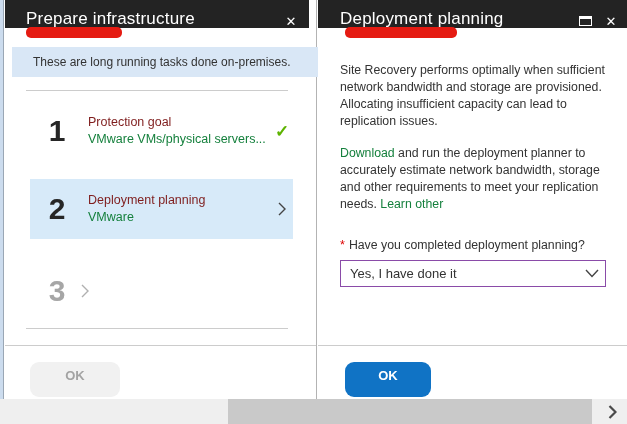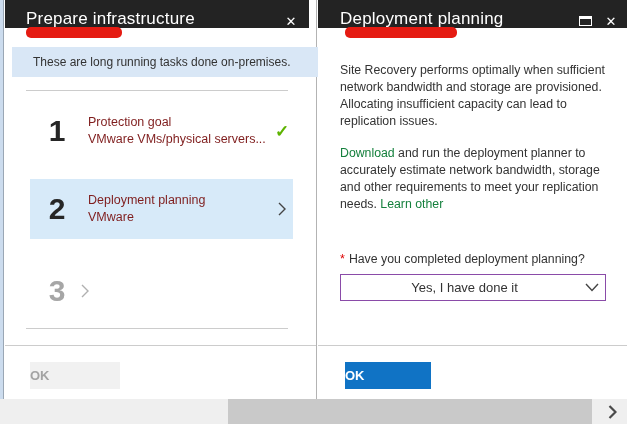--- a/index.html
+++ b/index.html
@@ -32,43 +32,43 @@
             padding-left:21px; white-space:nowrap; overflow:hidden; }
 
   .divider { position:absolute; height:1px; background:#cccccc; }
 
   .step { position:absolute; left:25px; width:263px; display:flex; align-items:center;
           cursor:pointer; }
   .step-num { width:34px; text-align:center; font-size:30px; font-weight:600;
               color:#262626; flex:0 0 34px; margin-left:10px; }
   .step-text { flex:1; margin-left:14px; }
   .step-title { font-size:12.5px; color:#7f1d1d; line-height:17px; white-space:nowrap; }
-  .step-sub   { font-size:12.5px; color:#7f1d1d; line-height:17px; white-space:nowrap; }
+  .step-sub   { font-size:12.5px; color:#15803d; line-height:17px; white-space:nowrap; }
   .step.selected { background:#d7eaf9; }
   .step.disabled .step-num, .step.disabled .step-title, .step.disabled .step-sub { color:#a6a6a6; }
   .step-icon { flex:0 0 22px; display:flex; justify-content:center; }
   .check-glyph { color:#5db300; font-size:17px; font-weight:700; }
 
   .footer { position:absolute; left:0; bottom:0; width:100%; height:54px;
             border-top:1px solid #cccccc; background:#ffffff; }
-  .ok-btn { position:absolute; left:25px; top:16px; width:90px; height:27px;
-            font-size:13px; font-weight:600; text-align:left; line-height:27px;
-            cursor:pointer; }
+  .ok-btn { position:absolute; left:25px; top:16px; width:90px; height:35px;
+            font-size:13px; font-weight:600; text-align:center; line-height:27px;
+            cursor:pointer;border-radius:9px; }
   .ok-disabled { background:#f1f1f1; color:#a3a3a3; }
   .ok-primary  { left:27px; width:86px; background:#1073c5; color:#ffffff; }
 
   .content { position:absolute; top:44px; left:0; width:100%; padding:18px 20px 0 22px; }
   .para { font-size:12.3px; color:#333333; line-height:17px; margin-bottom:15px; }
   .link { color:#15803d; text-decoration:none; cursor:pointer; }
-  .question-row { margin-top:39px; font-size:12.3px; color:#333333; }
+  .question-row { margin-top:25px; font-size:12.3px; color:#333333; }
   .req-star { color:#dd0000; margin-right:4px; font-size:12.5px; }
 
   .dropdown { margin-top:8px; width:266px; height:27px; border:1px solid #8a4ba8;
               background:#ffffff; display:flex; align-items:center; cursor:pointer; }
-  .dropdown-value { flex:1; padding-left:9px; font-size:13px; color:#333333; white-space:nowrap;text-align:center; }
+  .dropdown-value { flex:1; padding-left:9px; font-size:13px; color:#333333; white-space:nowrap; }
   .dropdown-caret { flex:0 0 26px; display:flex; justify-content:center; }
 
   
   .hscrollbar { position:absolute; left:0; top:399px; width:627px; height:25px;
                 background:#efefef; }
   .hthumb { position:absolute; left:228px; top:0; width:364px; height:25px;
             background:#c9c9c9; cursor:grab; }
   .harrow { position:absolute; right:6px; top:4px; width:18px; height:18px;
             display:flex; align-items:center; justify-content:center; cursor:pointer; }
 </style>

